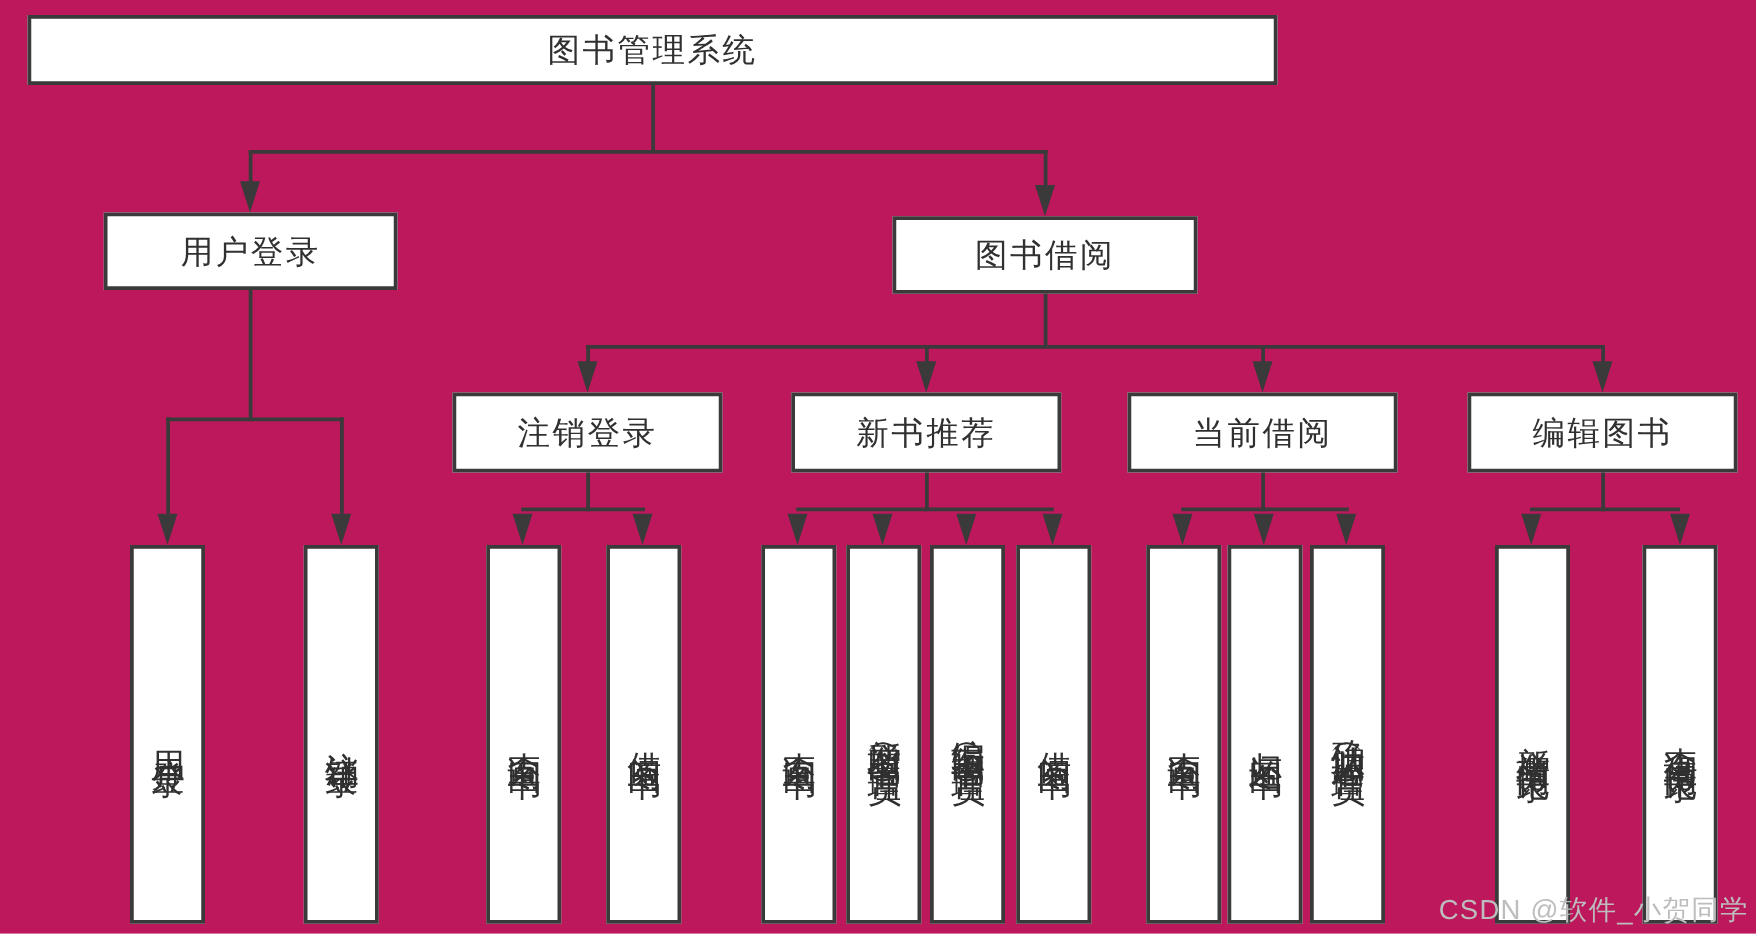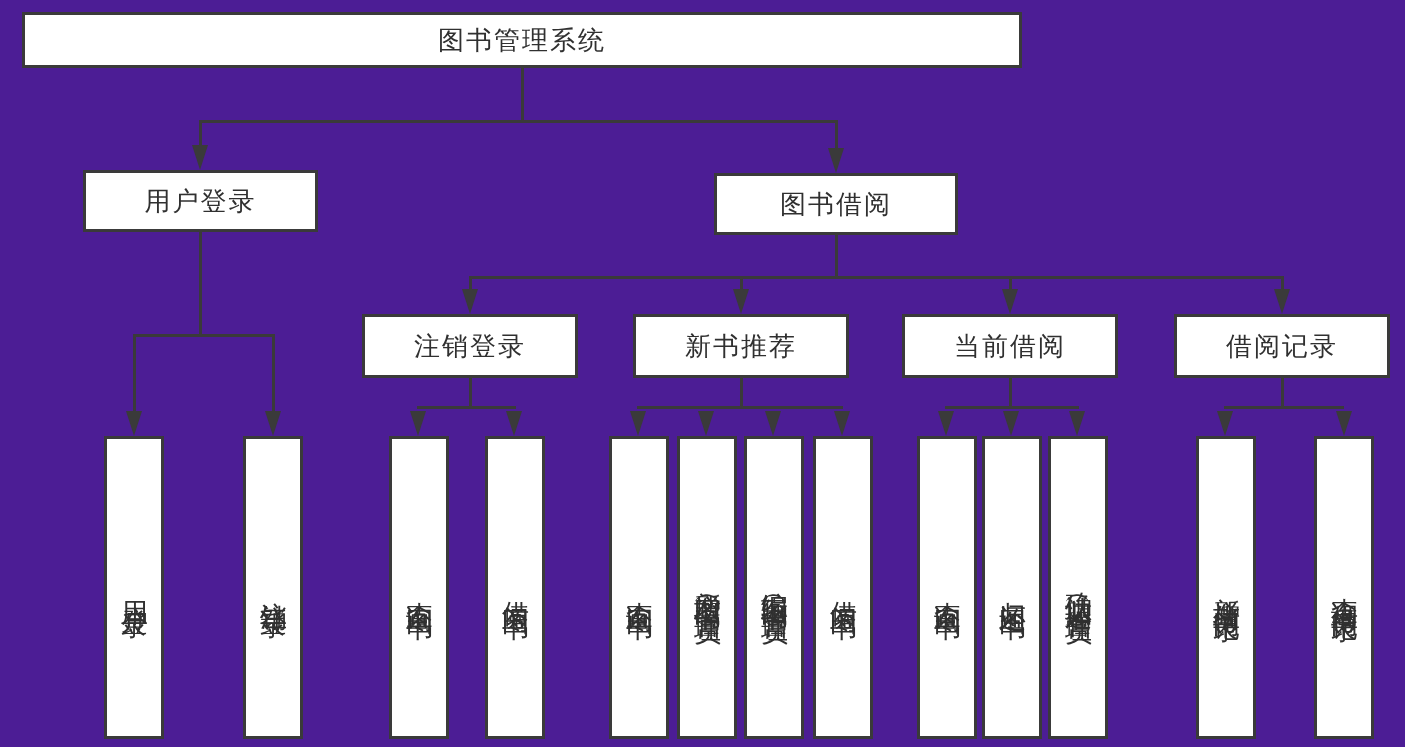--- a/index.html
+++ b/index.html
@@ -5,21 +5,21 @@
   html, body {
     margin: 0;
     padding: 0;
     background: #ffffff;
     font-family: "Liberation Sans", "DejaVu Sans", sans-serif;
   }
   .canvas {
     position: relative;
     width: 1405px;
     height: 747px;
-    background: #4c1d95;
+    background: #be185d;
     overflow: hidden;
   }
   
   .node {
     position: absolute;
     box-sizing: border-box;
     border: 3px solid #3a3a3a;
     background: #ffffff;
     display: flex;
     align-items: center;
@@ -124,21 +124,21 @@
   <div class="node" style="left:362px; top:314px; width:216px; height:64px;">
     <span>注销登录</span>
   </div>
   <div class="node" style="left:633px; top:314px; width:216px; height:64px;">
     <span>新书推荐</span>
   </div>
   <div class="node" style="left:902px; top:314px; width:216px; height:64px;">
     <span>当前借阅</span>
   </div>
   <div class="node" style="left:1174px; top:314px; width:216px; height:64px;">
-    <span>借阅记录</span>
+    <span>编辑图书</span>
   </div>
 
   <div class="vline" style="left:469px; top:378px; height:31px;"></div>
   <div class="hline" style="left:417px; top:406px; width:99px;"></div>
   <div class="arrowhead" style="left:410px; top:411px;"></div>
   <div class="arrowhead" style="left:506px; top:411px;"></div>
 
   <div class="vline" style="left:740px; top:378px; height:31px;"></div>
   <div class="hline" style="left:637px; top:406px; width:206px;"></div>
   <div class="arrowhead" style="left:630px; top:411px;"></div>
@@ -190,14 +190,15 @@
   <div class="leaf" style="left:1048px;">
     <span>确认归还（管理员）</span>
   </div>
   <div class="leaf" style="left:1196px;">
     <span>新增借阅记录</span>
   </div>
   <div class="leaf" style="left:1314px;">
     <span>查询借阅记录</span>
   </div>
 
+  <div class="watermark">CSDN @软件_小贺同学</div>
 
 </div>
 
 </body></html>

